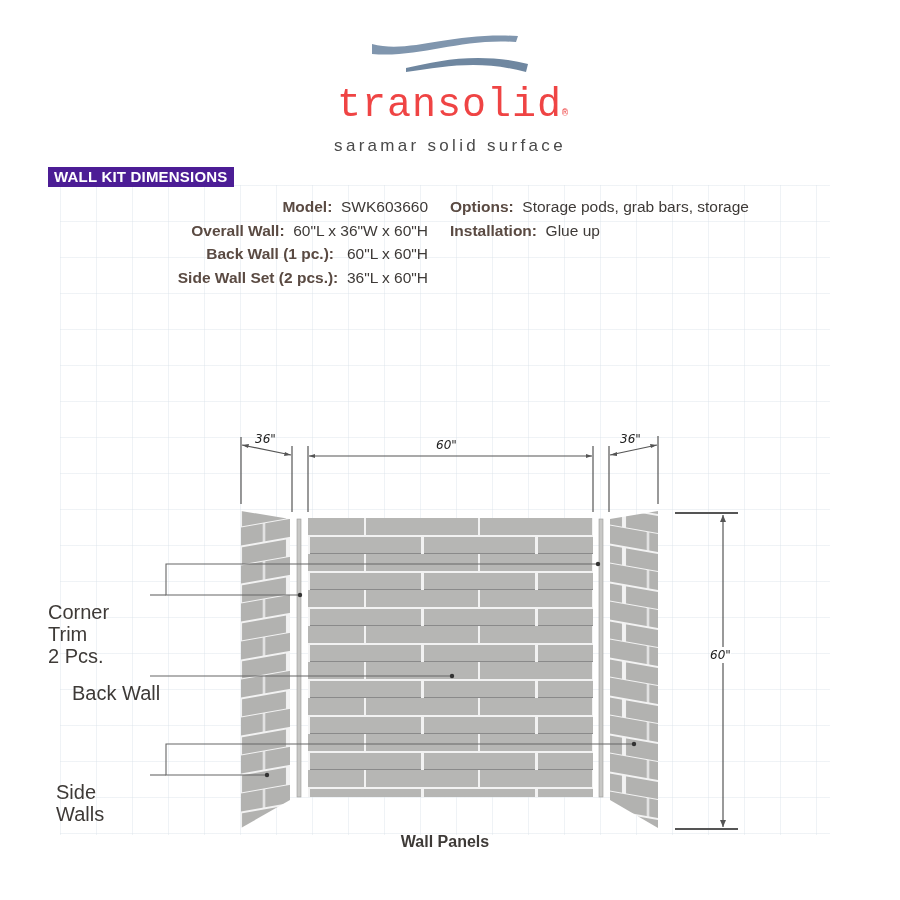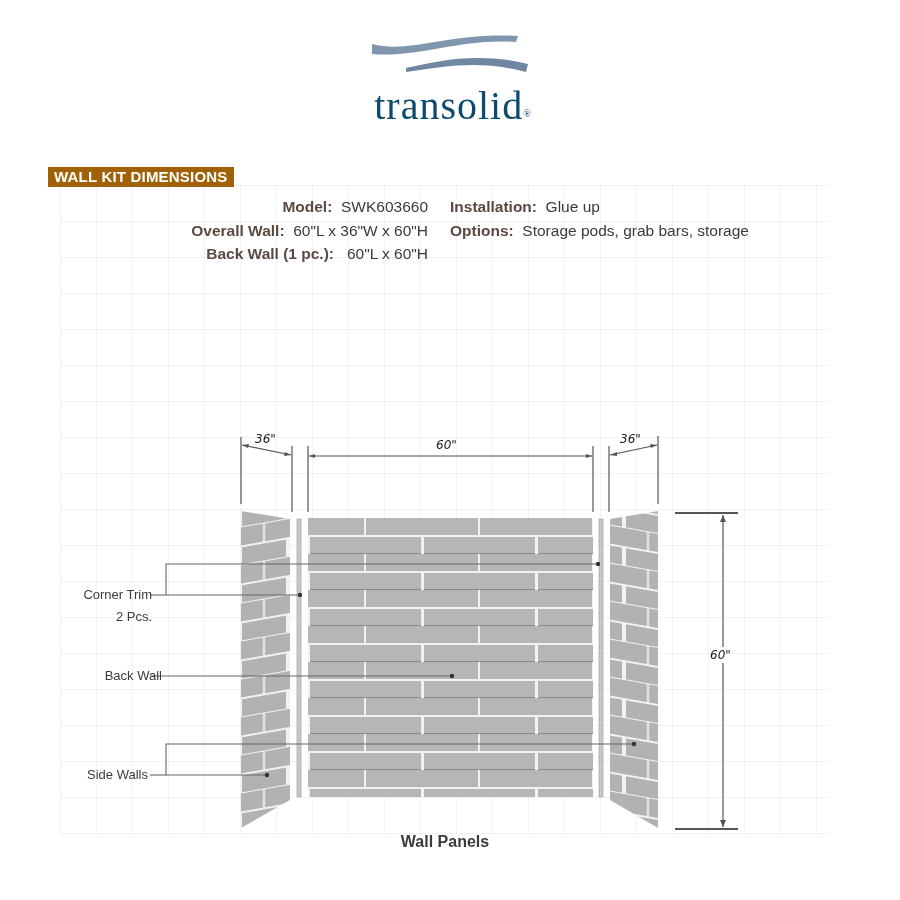--- a/index.html
+++ b/index.html
@@ -5,61 +5,63 @@
     html, body { margin:0; padding:0; }
     body { width:900px; height:900px; background:#ffffff; position:relative; overflow:hidden;
            font-family:"Liberation Sans", sans-serif; color:#3e3a37; }
     .grid-bg { position:absolute; left:60px; top:185px; width:770px; height:650px;
       background-image:
         linear-gradient(to right, rgba(220,228,235,0.45) 1px, transparent 1px),
         linear-gradient(to bottom, rgba(220,228,235,0.45) 1px, transparent 1px);
       background-size:36px 36px; }
     .logo { position:absolute; left:300px; top:22px; width:300px; height:115px; text-align:center; }
     .logo svg { position:absolute; left:70px; top:6px; }
-    .brand { position:absolute; left:0; right:0; top:62px; font-family:Liberation Serif, serif;
-      font-size:40px; color:#0c4a6e; letter-spacing:1px; text-align:center; line-height:44px; margin-left:6px; }
+    .brand { position:absolute; left:0; right:0; top:62px; font-family:Liberation Mono, monospace;
+      font-size:40px; color:#ef4444; letter-spacing:1px; text-align:center; line-height:44px; margin-left:6px; }
     .brand sup { font-size:10px; vertical-align:top; position:relative; top:8px; }
     .tagline { position:absolute; left:0; right:0; top:114px; font-size:17px; letter-spacing:3.3px;
       color:#4a4a4a; text-align:center; line-height:20px; }
-    .section-label { position:absolute; left:48px; top:167px; background:#a16207; color:#fff;
+    .section-label { position:absolute; left:48px; top:167px; background:#4c1d95; color:#fff;
       font-weight:bold; font-size:15px; padding:1px 6px; line-height:18px; letter-spacing:0.2px; }
     .spec { position:absolute; font-size:15.5px; line-height:23.5px; color:#3e3a37; }
     .spec b { font-weight:bold; color:#5a4a42; }
     .spec-left { left:48px; top:195px; width:380px;text-align:right; }
     .spec-right { left:450px; top:195px; width:340px; }
-    .callout { position:absolute; font-size:13px; color:#3e3a37; text-align:right; line-height:22px; }
+    .callout { position:absolute; font-size:20px; color:#3e3a37; text-align:left; line-height:22px;margin-top:17px; }
     .dim { font-family:"DejaVu Sans", sans-serif; font-style:italic; font-size:12px; color:#222; position:absolute; }
     .caption { position:absolute; left:0; width:890px; top:833px; text-align:center; font-weight:bold;
       font-size:16px; color:#3e3a37; }
     svg.diagram { position:absolute; left:0; top:0; }
   </style>
 </head>
 <body>
 
 <div class="grid-bg"></div>
 
 <div class="logo">
   <svg width="170" height="50" viewBox="0 0 170 50">
     <path d="M2 16 C40 26, 80 4, 148 8 L146 14 C90 10, 50 30, 2 26 Z" fill="#8096ae"></path>
     <path d="M36 40 C70 32, 110 24, 158 36 L156 44 C110 32, 78 38, 36 44 Z" fill="#6f87a0"></path>
   </svg>
   <div class="brand"><span>transolid</span><sup>®</sup></div>
+  <div class="tagline">saramar solid surface</div>
 </div>
 
 <div class="section-label">WALL KIT DIMENSIONS</div>
 
 <div class="spec spec-left">
   <div><b>Model:</b>&nbsp; <span>SWK603660</span></div>
   <div><b>Overall Wall:</b>&nbsp; <span>60"L x 36"W x 60"H</span></div>
   <div><b>Back Wall (1 pc.):</b>&nbsp;&nbsp; <span>60"L x 60"H</span></div>
+  <div><b>Side Wall Set (2 pcs.):</b>&nbsp; <span>36"L x 60"H</span></div>
 </div>
 
 <div class="spec spec-right">
+  <div><b>Options:</b>&nbsp; <span>Storage pods, grab bars, storage</span></div>
   <div><b>Installation:</b>&nbsp; <span>Glue up</span></div>
-  <div><b>Options:</b>&nbsp; <span>Storage pods, grab bars, storage</span></div>
 </div>
 
 <svg class="diagram" width="900" height="900" viewBox="0 0 900 900">
   <defs>
     <pattern id="backTiles" x="308" y="518" width="114" height="36" patternUnits="userSpaceOnUse">
       <rect width="114" height="36" fill="#b6b6b4"></rect>
       <rect x="0" y="17" width="114" height="2" fill="#f2f2f2"></rect>
       <rect x="0" y="35" width="114" height="1" fill="#8a8a8a"></rect>
       <rect x="56" y="0" width="2" height="18" fill="#f2f2f2"></rect>
       <rect x="0" y="18" width="2" height="18" fill="#f2f2f2"></rect>

